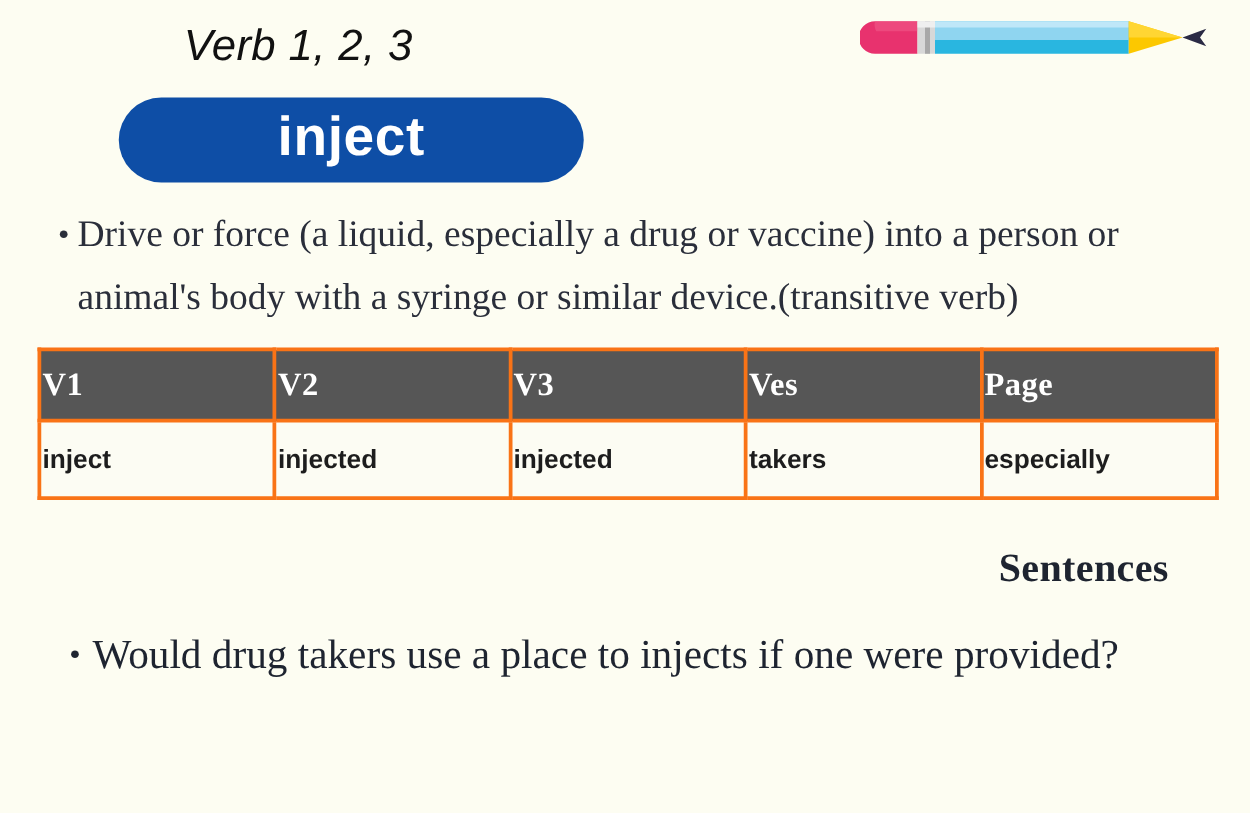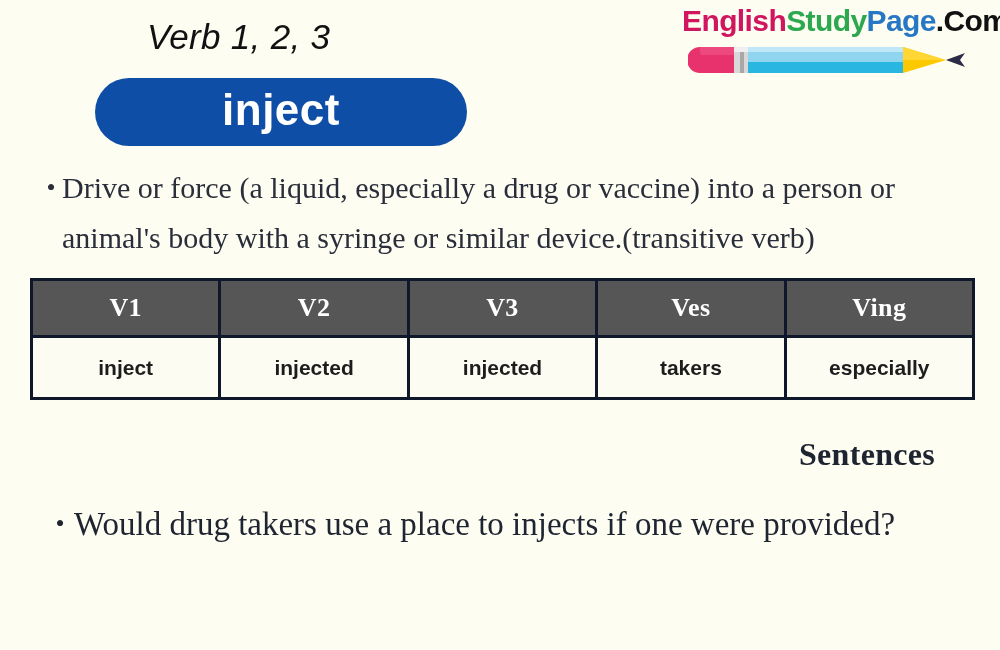--- a/index.html
+++ b/index.html
@@ -114,22 +114,22 @@
   .verb-table {
     position: absolute;
     left: 30px;
     top: 278px;
     width: 945px;
     border-collapse: collapse;
     table-layout: fixed;
   }
   .verb-table th,
   .verb-table td {
-    border: 3px solid #0f172a;
-    text-align: center;
+    border: 3px solid #f97316;
+    text-align: left;
   }
   .verb-table th {
     background: #565656;
     color: #ffffff;
     font-family: "Liberation Serif", serif;
     font-weight: bold;
     font-size: 26px;
     height: 52px;
     letter-spacing: 0.4px;
   }
@@ -178,23 +178,20 @@
     font-family: "Liberation Serif", serif;
     font-size: 33px;
     line-height: 64px;
     color: #1e2430;
   }
 </style>
 </head>
 <body>
 
 <div class="logo-block">
-  <div class="logo-text">
-    <span class="lg-english">English</span><span class="lg-study">Study</span><span class="lg-page">Page</span><span class="lg-com">.Com</span>
-  </div>
   <div class="pencil-wrap">
     <svg class="pencil-svg" width="290" height="34" viewBox="0 0 290 34" xmlns="http://www.w3.org/2000/svg">
 
       <path d="M12 4 H46 V30 H12 A11 11 0 0 1 12 4 Z" fill="#e8326e"></path>
       <path d="M12 4 H46 V12 H13 A11 11 0 0 1 12 4 Z" fill="#f05c8c" opacity="0.55"></path>
 
       <rect x="46" y="4" width="14" height="26" fill="#d8d8d8"></rect>
       <rect x="52" y="4" width="4" height="26" fill="#a8a8a8"></rect>
       <rect x="46" y="4" width="14" height="5" fill="#efefef"></rect>
 
@@ -223,21 +220,21 @@
   </div>
 </div>
 
 <table class="verb-table">
   <thead>
     <tr>
       <th>V1</th>
       <th>V2</th>
       <th>V3</th>
       <th>Ves</th>
-      <th>Ving</th>
+      <th>Page</th>
     </tr>
   </thead>
   <tbody>
     <tr>
       <td>inject</td>
       <td>injected</td>
       <td>injected</td>
       <td>takers</td>
       <td>especially</td>
     </tr>

